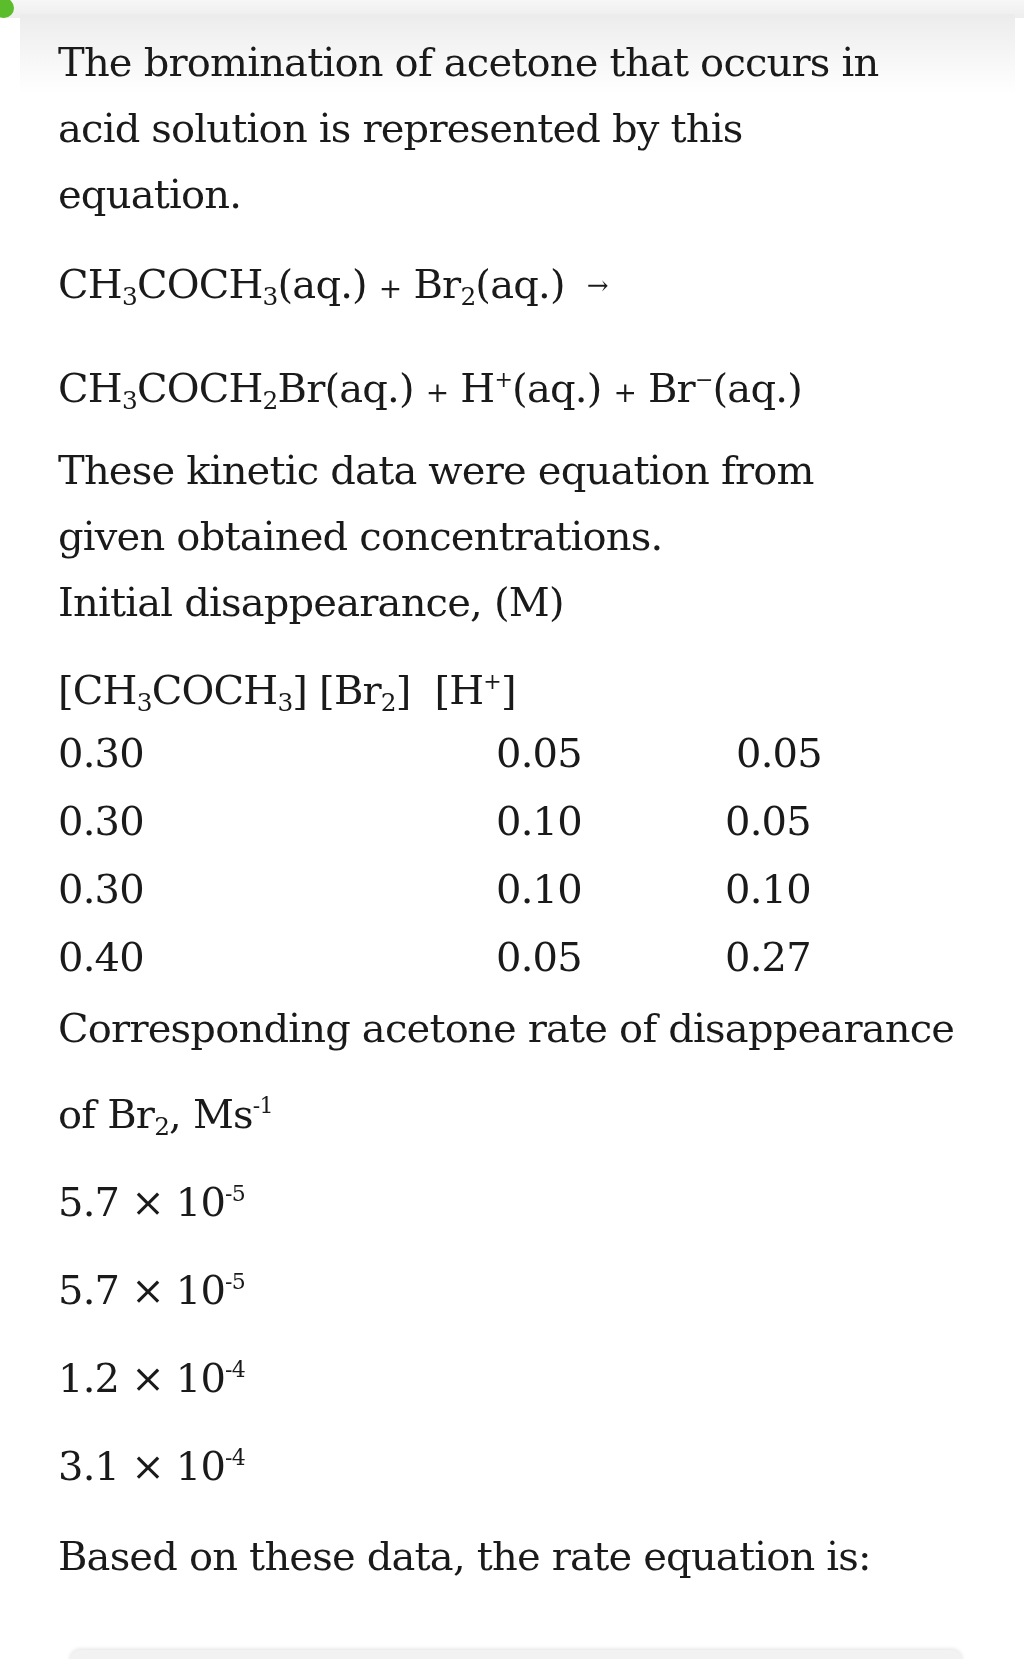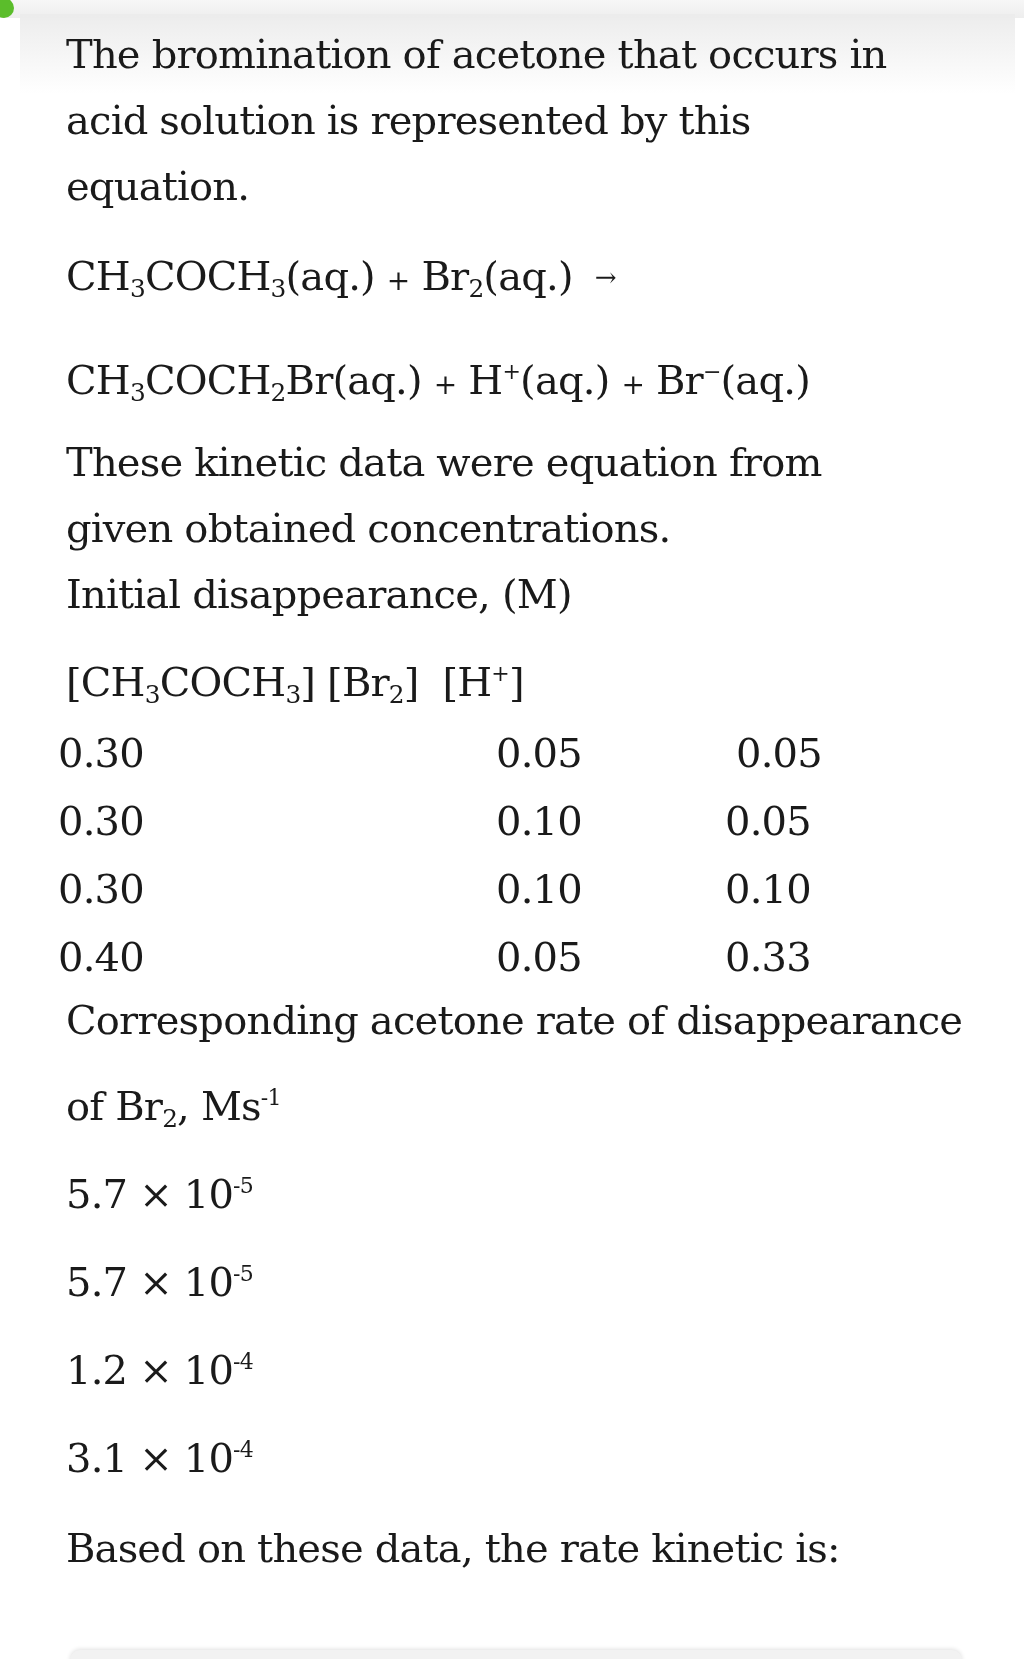--- a/index.html
+++ b/index.html
@@ -18,21 +18,21 @@
       background: linear-gradient(#ececec, rgba(255,255,255,0));
     }
     .green-dot {
       position: absolute; left: -6px; top: -2px; width: 20px; height: 20px;
       border-radius: 50%; background: #5bbd2b;
     }
     .content {
       position: absolute; left: 58px; top: 34px; width: 940px;
       font-size: 40px; letter-spacing: -0.8px;
     }
-    .line { position: absolute; left: 8px; white-space: nowrap; line-height: 1; }
+    .line { position: absolute; left: 0; white-space: nowrap; line-height: 1; margin-top: 8px; }
     sub { font-size: 62%; vertical-align: -0.28em; line-height: 0; }
     sup { font-size: 55%; vertical-align: 0.7em; line-height: 0; }
     .arrow { font-size: 26px; margin-left: 10px; vertical-align: 0.15em; }
     .row { position: absolute; left: 0; width: 940px; height: 40px; }
     .cell { position: absolute; top: 0; white-space: nowrap; }
     .bottom-card {
       position: absolute; left: 70px; top: 1650px; width: 892px; height: 30px;
       background: #f2f2f2; border-radius: 10px;
       box-shadow: 0 -1px 4px rgba(0,0,0,0.12);
     }
@@ -86,37 +86,37 @@
     <span class="cell" style="left:667px">0.05</span>
   </div>
   <div class="row" style="top:832px">
     <span class="cell" style="left:0">0.30</span>
     <span class="cell" style="left:438px">0.10</span>
     <span class="cell" style="left:667px">0.10</span>
   </div>
   <div class="row" style="top:900px">
     <span class="cell" style="left:0">0.40</span>
     <span class="cell" style="left:438px">0.05</span>
-    <span class="cell" style="left:667px">0.33</span>
+    <span class="cell" style="left:667px">0.27</span>
   </div>
 
   <div class="line" style="top:966px">Corresponding acetone rate of disappearance</div>
   <div class="line" style="top:1052px">
     <span>of Br</span><sub>2</sub><span>, Ms</span><sup>-1</sup>
   </div>
 
   <div class="line" style="top:1140px">
     <span>5.7 × 10</span><sup>-5</sup>
   </div>
   <div class="line" style="top:1228px">
     <span>5.7 × 10</span><sup>-5</sup>
   </div>
   <div class="line" style="top:1316px">
     <span>1.2 × 10</span><sup>-4</sup>
   </div>
   <div class="line" style="top:1404px">
     <span>3.1 × 10</span><sup>-4</sup>
   </div>
 
-  <div class="line" style="top:1494px">Based on these data, the rate kinetic is:</div>
+  <div class="line" style="top:1494px">Based on these data, the rate equation is:</div>
 </div>
 
 <div class="bottom-card"></div>
 
 </body></html>

